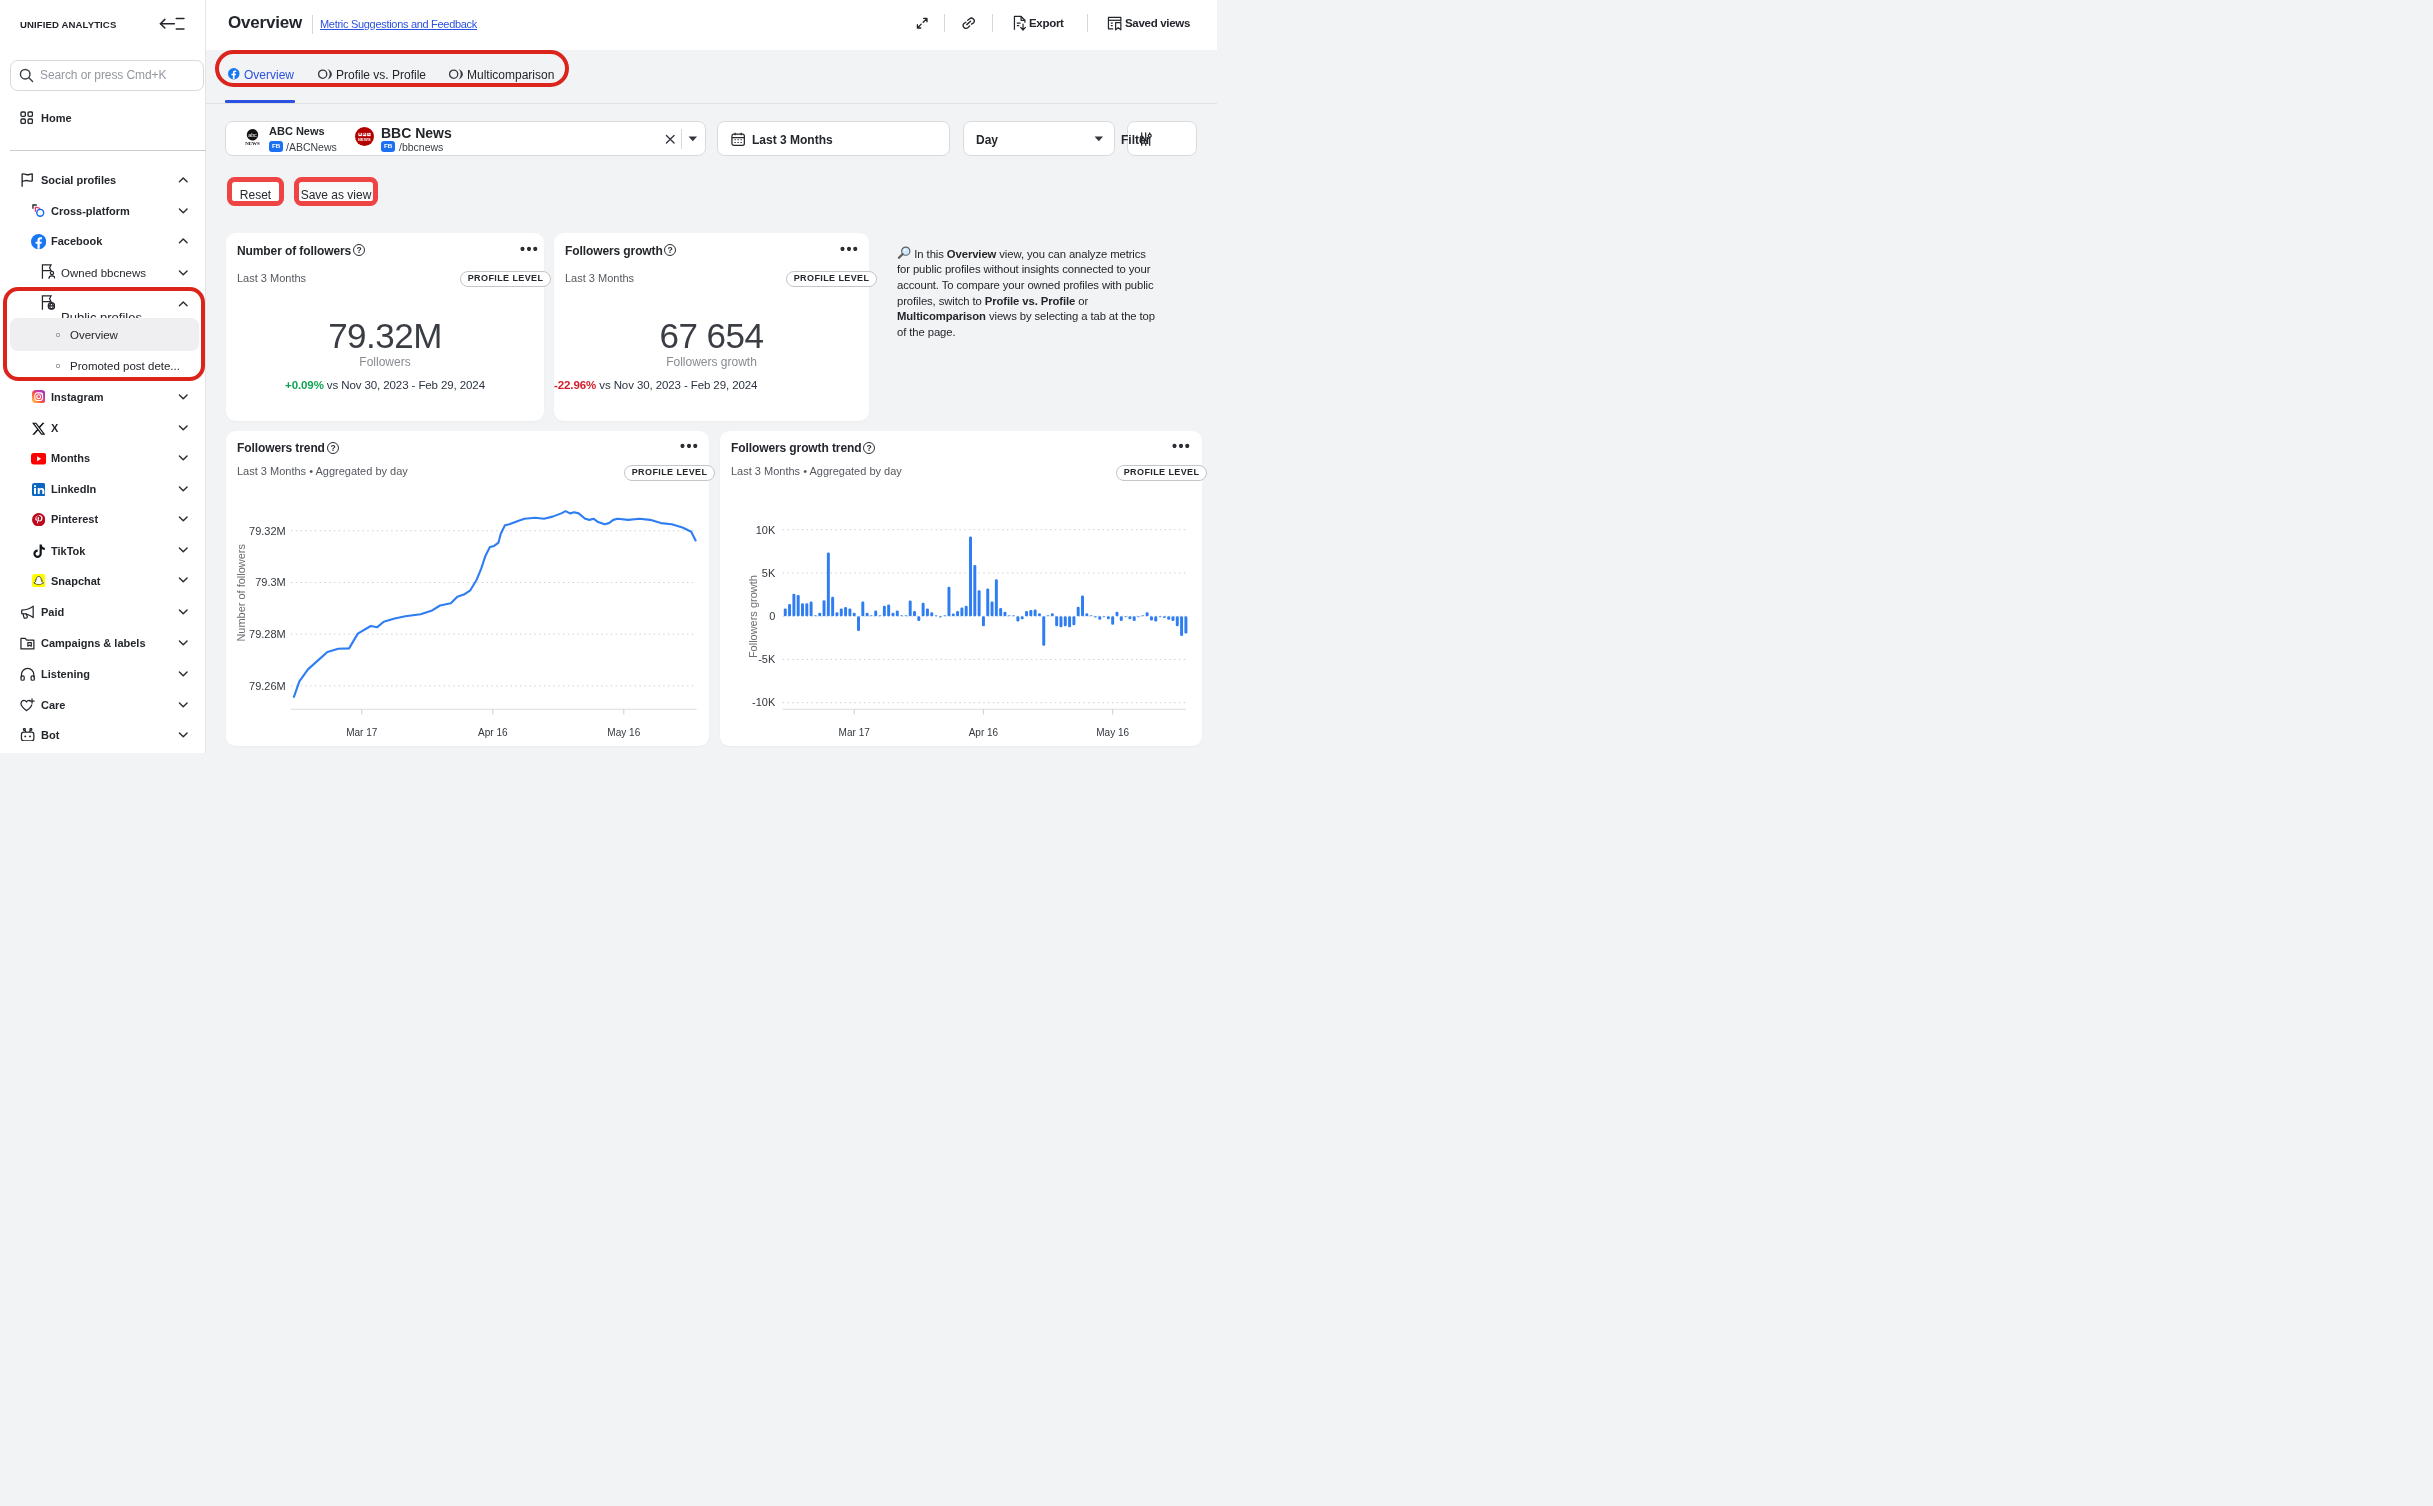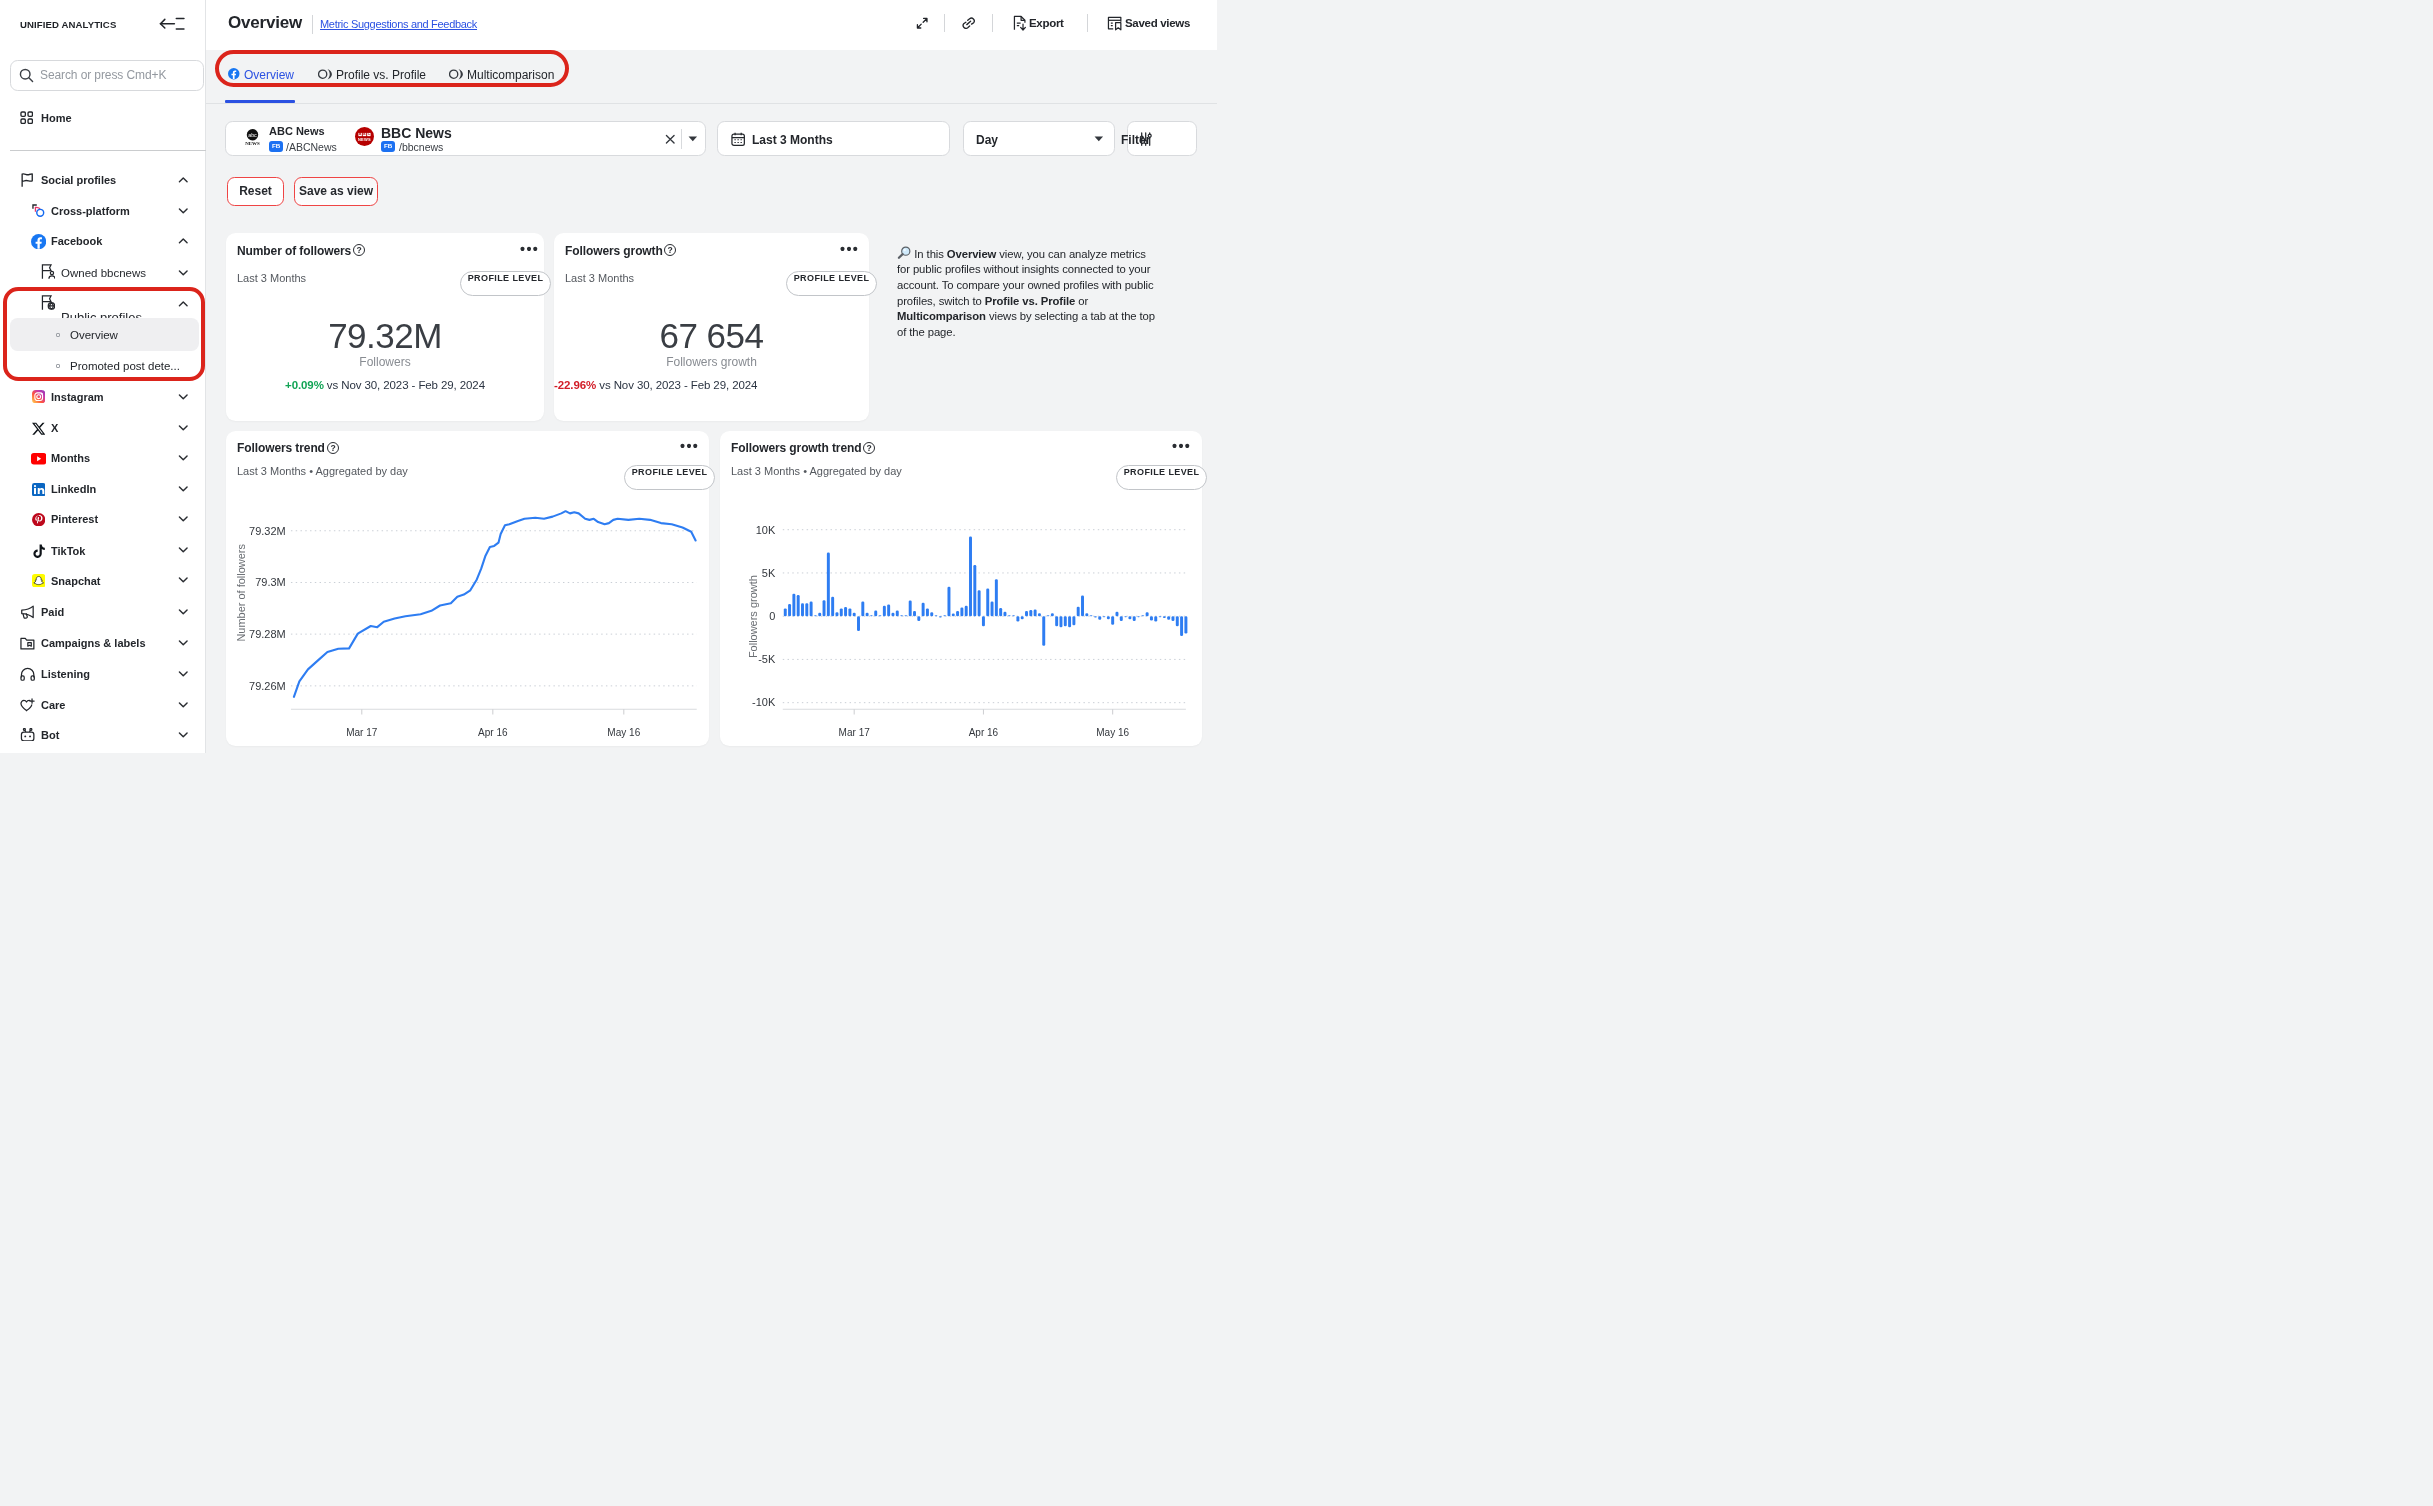--- a/index.html
+++ b/index.html
@@ -4,26 +4,26 @@
 *{margin:0;padding:0;box-sizing:border-box}
 html,body{width:1217px;height:753px;overflow:hidden;background:#f2f3f4;
  font-family:"Liberation Sans",sans-serif;-webkit-font-smoothing:antialiased}
 #app{position:relative;width:1217px;height:753px}
 .abs{position:absolute}
 .b{font-weight:bold}
 .sidebar{left:0;top:0;width:206px;height:753px;background:#fff;border-right:1px solid #e2e4e6}
 .topbar{left:206px;top:0;width:1011px;height:50px;background:#fff}
 .tabstrip{left:206px;top:50px;width:1011px;height:54px;background:#f2f3f4;border-bottom:1px solid #e0e2e4}
 .fbox{position:absolute;top:121px;height:35px;background:#fff;border:1px solid #d8dadd;border-radius:7.6px}
-.btn{position:absolute;top:177px;height:29px;background:#fff;border:1px solid #ef4444;border-radius:7.6px;
- font-size:12px;font-weight:bold;color:#26292e;text-align:center}
+.btn{position:absolute;top:177px;height:29px;background:#fff;border:5px solid #ef4444;border-radius:7.6px;
+ font-size:12px;font-weight:normal;color:#26292e;text-align:center}
 .card{position:absolute;background:#fff;border-radius:9.6px;box-shadow:0 1px 1.9px rgba(40,45,50,.04)}
 .ctitle{position:absolute;font-size:12px;font-weight:bold;color:#23262b;letter-spacing:-0.1px}
 .csub{position:absolute;font-size:11px;color:#54585e}
-.pill{position:absolute;height:25px;line-height:12px;border:1px solid #c2c5c9;border-radius:955px;
+.pill{position:absolute;height:16px;line-height:12px;border:1px solid #c2c5c9;border-radius:955px;
  background:#fff;font-size:9px;font-weight:bold;color:#24272c;letter-spacing:0.4px;padding:0 6.7px}
 .dots{position:absolute;font-size:14.3px;letter-spacing:1.4px;color:#2a2d32;font-weight:bold}
 .qm{position:absolute;width:12.4px;height:12.4px;border:1.2px solid #2a2d32;border-radius:50%;
  font-size:8.6px;font-weight:bold;color:#2a2d32;text-align:center;line-height:10.5px}
 .redrect{position:absolute;border:4.3px solid #db241b;border-radius:15.3px}
 </style></head><body>
 <div id="app">
 
 <div class="abs sidebar"></div>
 <div class="abs b" style="left:20px;top:18.6px;font-size:9.6px;letter-spacing:0.1px;color:#1e2126">UNIFIED ANALYTICS</div>

